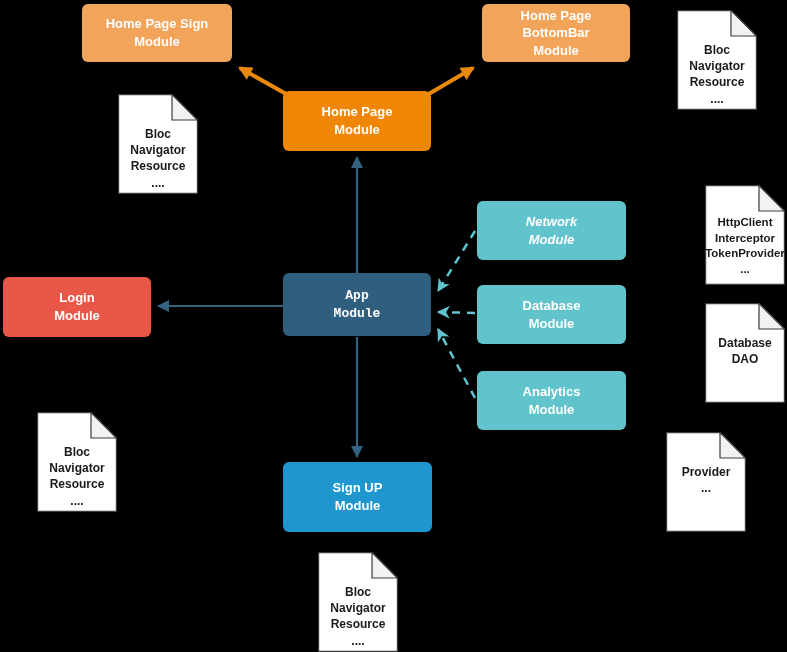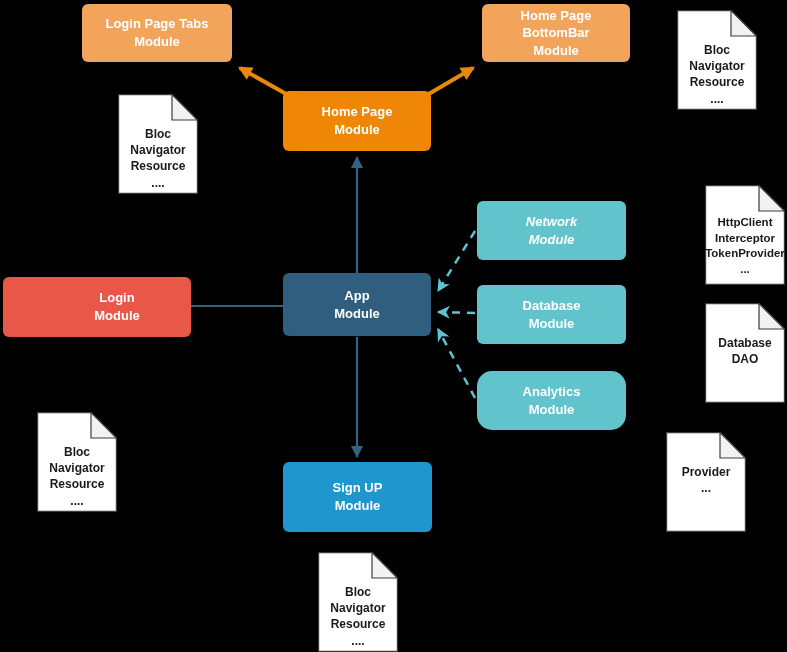--- a/index.html
+++ b/index.html
@@ -25,22 +25,22 @@
     justify-content: center;
     text-align: center;
     color: var(--c-node-text, #fff);
     font-weight: bold;
     font-size: 13px;
     line-height: 1.35;
     white-space: pre-line;
   }
   .node--light-orange { background: var(--c-light-orange); }
   .node--orange       { background: var(--c-orange); }
-  .node--dark-blue    { background: var(--c-dark-blue); }
-  .node--red          { background: var(--c-red); padding-left: 40px; }
+  .node--dark-blue    { background: var(--c-dark-blue); font-family: Liberation Mono, monospace; }
+  .node--red          { background: var(--c-red); }
   .node--teal         { background: var(--c-teal); }
   .node--signup-blue  { background: var(--c-signup-blue); }
 
   .doc {
     position: absolute;
     z-index: 2;
     width: 80px;
     height: 100px;
   }
   .doc svg { position: absolute; top: 0; left: 0; }
@@ -87,21 +87,21 @@
 
     <line class="edge-blue" x1="357" y1="273" x2="357" y2="157" marker-end="url(#m-blue)"></line>
     <line class="edge-blue" x1="283" y1="306" x2="158" y2="306" marker-end="url(#m-blue)"></line>
     <line class="edge-blue" x1="357" y1="337" x2="357" y2="457" marker-end="url(#m-blue)"></line>
 
     <line class="edge-teal" x1="475" y1="231" x2="438" y2="291" marker-end="url(#m-teal)"></line>
     <line class="edge-teal" x1="475" y1="313" x2="438" y2="312" marker-end="url(#m-teal)"></line>
     <line class="edge-teal" x1="475" y1="398" x2="438" y2="329" marker-end="url(#m-teal)"></line>
   </svg>
 
-  <div class="node node--light-orange" style="left:82px; top:4px; width:150px; height:58px;">Login Page Tabs
+  <div class="node node--light-orange" style="left:82px; top:4px; width:150px; height:58px;">Home Page Sign
 Module</div>
 
   <div class="node node--light-orange" style="left:482px; top:4px; width:148px; height:58px;">Home Page
 BottomBar
 Module</div>
 
   <div class="node node--orange" style="left:283px; top:91px; width:148px; height:60px;">Home Page
 Module</div>
 
   <div class="node node--dark-blue" style="left:283px; top:273px; width:148px; height:63px;">App
@@ -109,21 +109,21 @@
 
   <div class="node node--red" style="left:3px; top:277px; width:148px; height:60px;">Login
 Module</div>
 
   <div class="node node--teal" style="left:477px; top:201px; width:149px; height:59px;font-style:italic;">Network
 Module</div>
 
   <div class="node node--teal" style="left:477px; top:285px; width:149px; height:59px;">Database
 Module</div>
 
-  <div class="node node--teal" style="left:477px; top:371px; width:149px; height:59px;border-radius:15px;">Analytics
+  <div class="node node--teal" style="left:477px; top:371px; width:149px; height:59px;">Analytics
 Module</div>
 
   <div class="node node--signup-blue" style="left:283px; top:462px; width:149px; height:70px;">Sign UP
 Module</div>
 
   <div class="doc" style="left:118px; top:94px;">
     <svg width="80" height="100" viewBox="0 0 80 100">
       <path class="doc-body" d="M0.6,0.6 H54 L79.4,26 V99.4 H0.6 Z"></path>
       <path class="doc-fold" d="M54,0.6 V26 H79.4 Z"></path>
     </svg>

